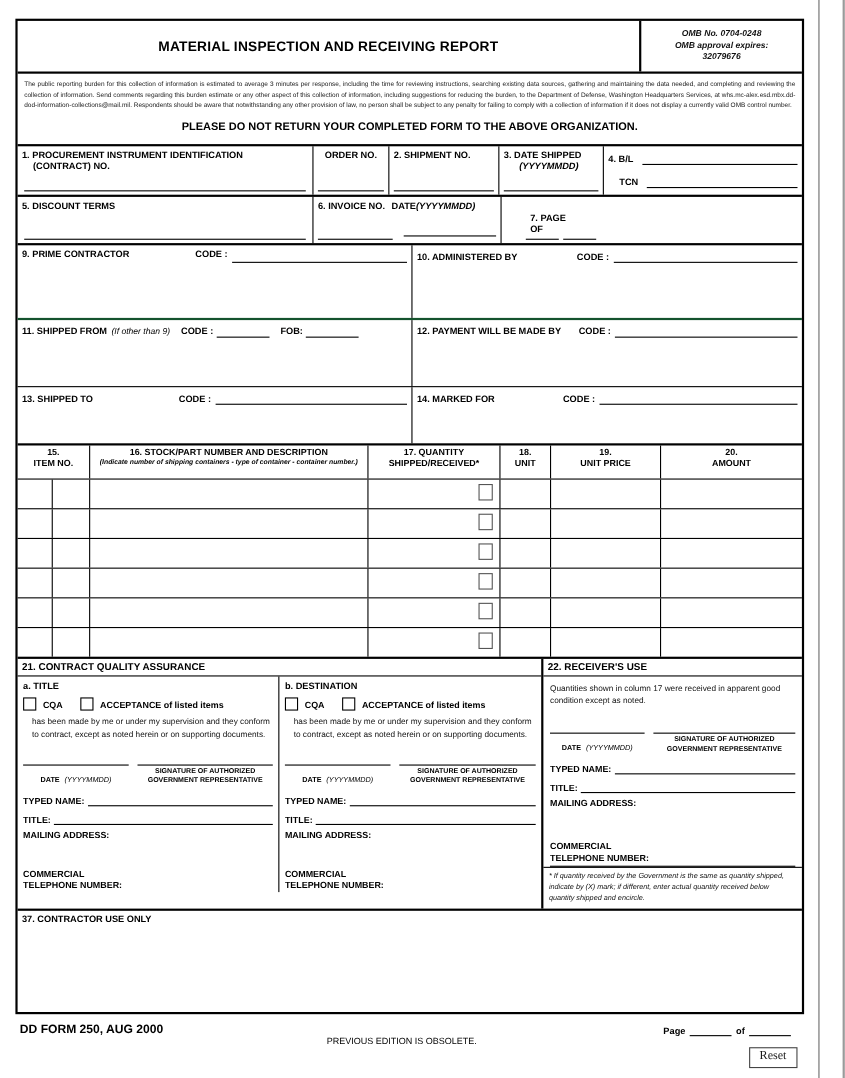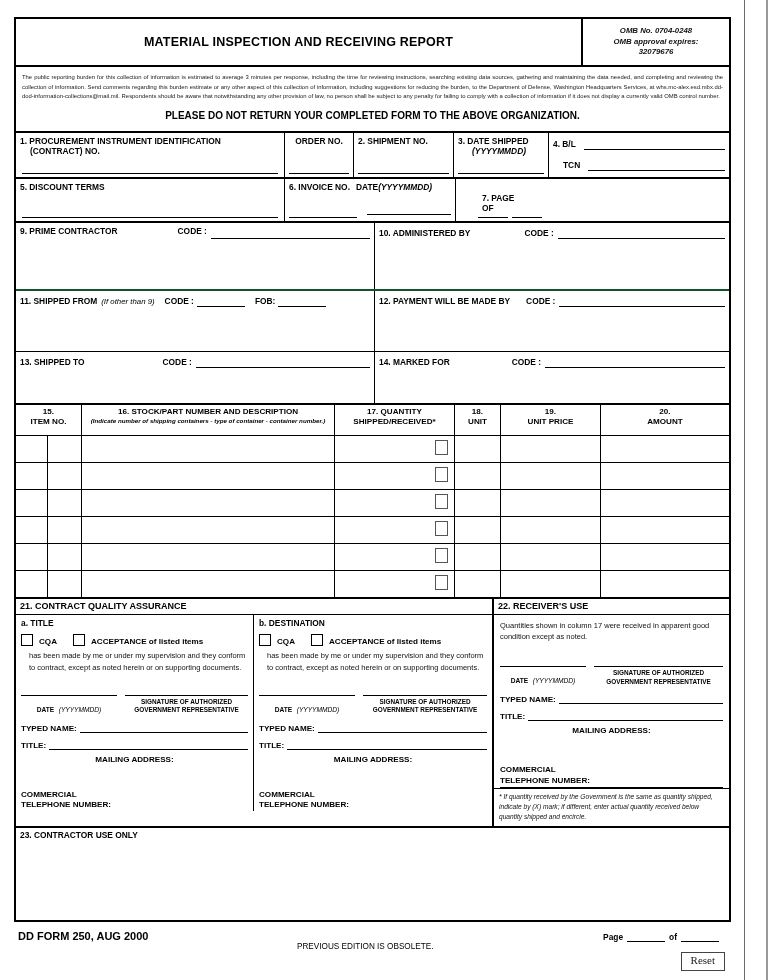--- a/index.html
+++ b/index.html
@@ -187,21 +187,21 @@
   .sig-date { width: 96px; box-sizing: border-box; border-top: 1px solid #000; padding-top: 2px; text-align: center; }
   .sig-gap { width: 8px; }
   .sig-rep  { flex: 1; box-sizing: border-box; border-top: 1px solid #000; padding-top: 2px; text-align: center; }
   .sig-date-lbl { font-size: 6.6px; font-weight: bold; }
   .sig-rep-lbl { font-size: 6.4px; font-weight: bold; line-height: 1.3; }
 
   .fieldline { display: flex; align-items: flex-end; margin-top: 5px; }
   .fieldline .fl-lbl { font-size: 8.1px; font-weight: bold; white-space: nowrap; }
   .fieldline .fl-rule { flex: 1; border-bottom: 1px solid #000; height: 11px; margin-left: 3px; }
 
-  .plainlbl { font-size: 8.1px; font-weight: bold; margin-top: 5px; text-align: center; }
+  .plainlbl { font-size: 8.1px; font-weight: bold; margin-top: 5px; }
   .twoline { font-size: 8.1px; font-weight: bold; line-height: 1.3; }
 
   
   #s22-title { padding: 2px 4px; border-bottom: 1px solid #000; }
   #s22-body { padding: 5px 6px 0 6px; }
   #s22-note { font-size: 7.5px; line-height: 1.5; color: #111; }
   #s22-foot {
     border-top: 1.5px solid #000;
     padding: 3px 5px 4px 5px;
     font-size: 6.6px; font-style: italic; line-height: 1.5; color: #111;
@@ -572,21 +572,21 @@
           <div style="height:30px"></div>
           <div class="twoline">COMMERCIAL</div>
           <div class="twoline" style="border-bottom:1px solid #000; padding-bottom:1px;">TELEPHONE NUMBER:</div>
         </div>
         <div id="s22-foot">* If quantity received by the Government is the same as quantity shipped, indicate by (X) mark; if different, enter actual quantity received below quantity shipped and encircle.</div>
       </div>
 
     </div>
 
     <div id="s23">
-      <div class="lbl">23. CONTRACTOR USE ONLY</div>
+      <div class="lbl">37. CONTRACTOR USE ONLY</div>
     </div>
 
   </div>
 
   <div id="footer">
     <div id="foot-form">DD FORM 250, AUG 2000</div>
     <div id="foot-prev">PREVIOUS EDITION IS OBSOLETE.</div>
     <div id="foot-page">
       <span>Page</span>
       <span class="pg-rule"></span>

